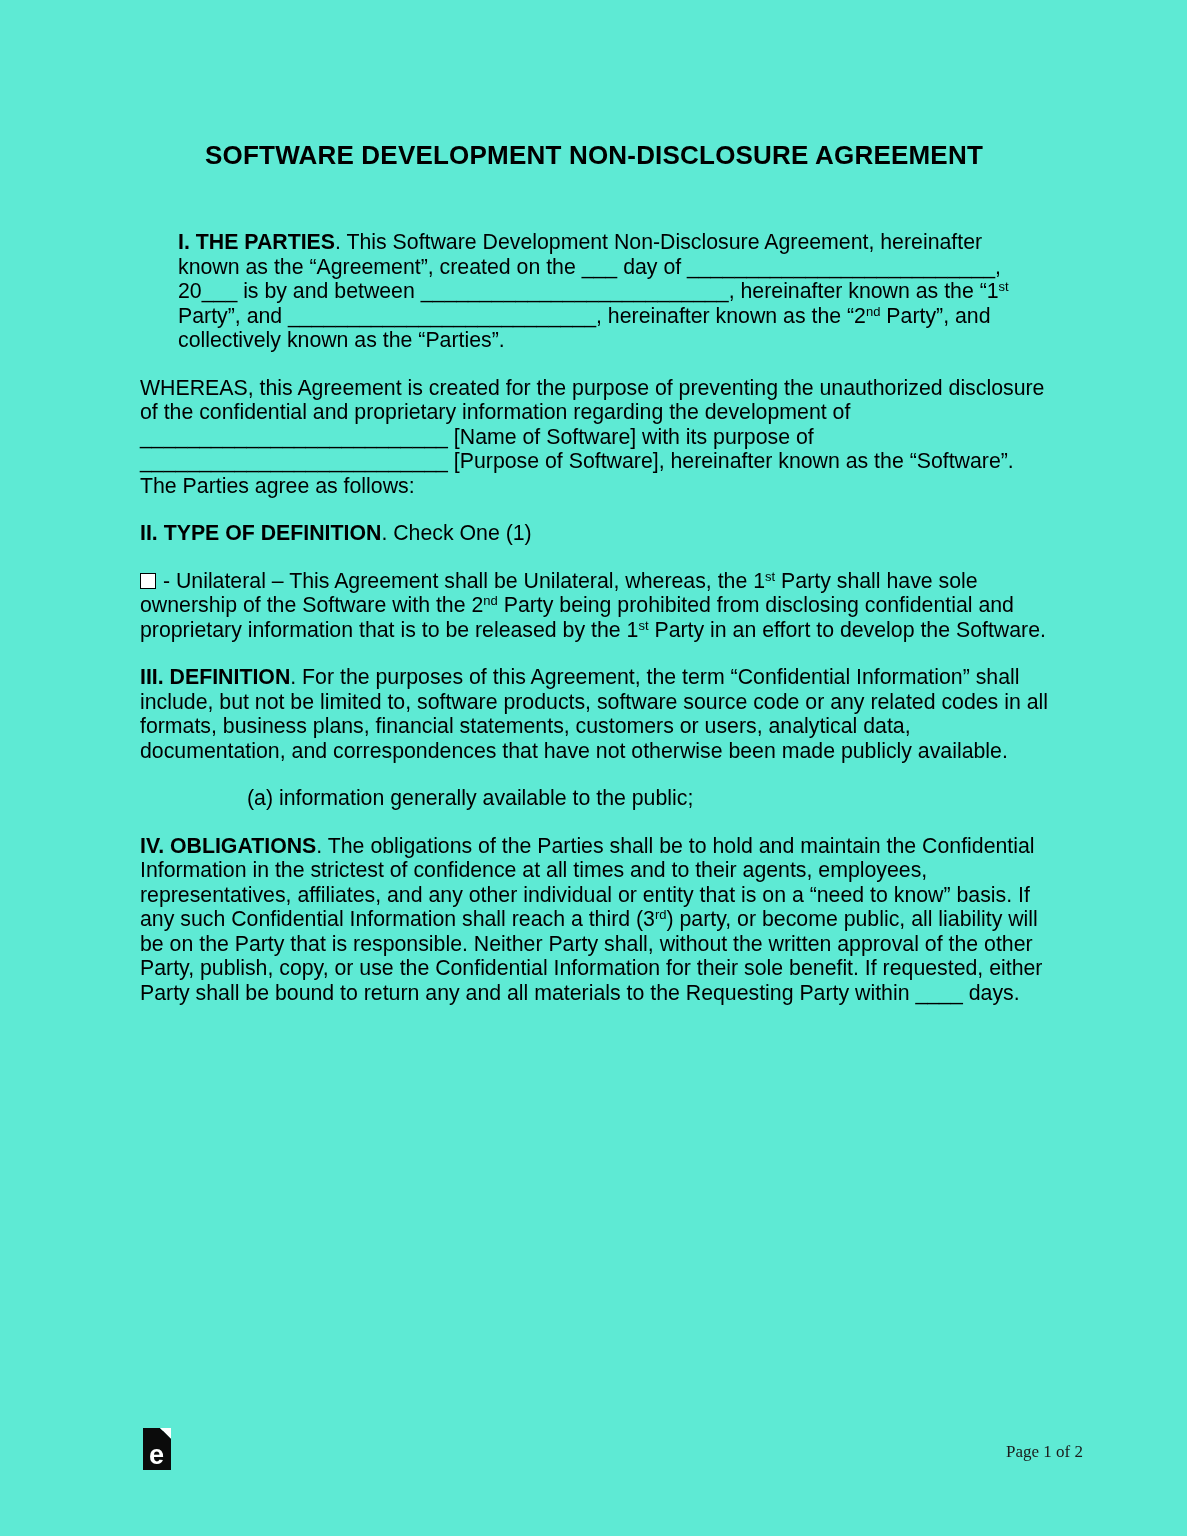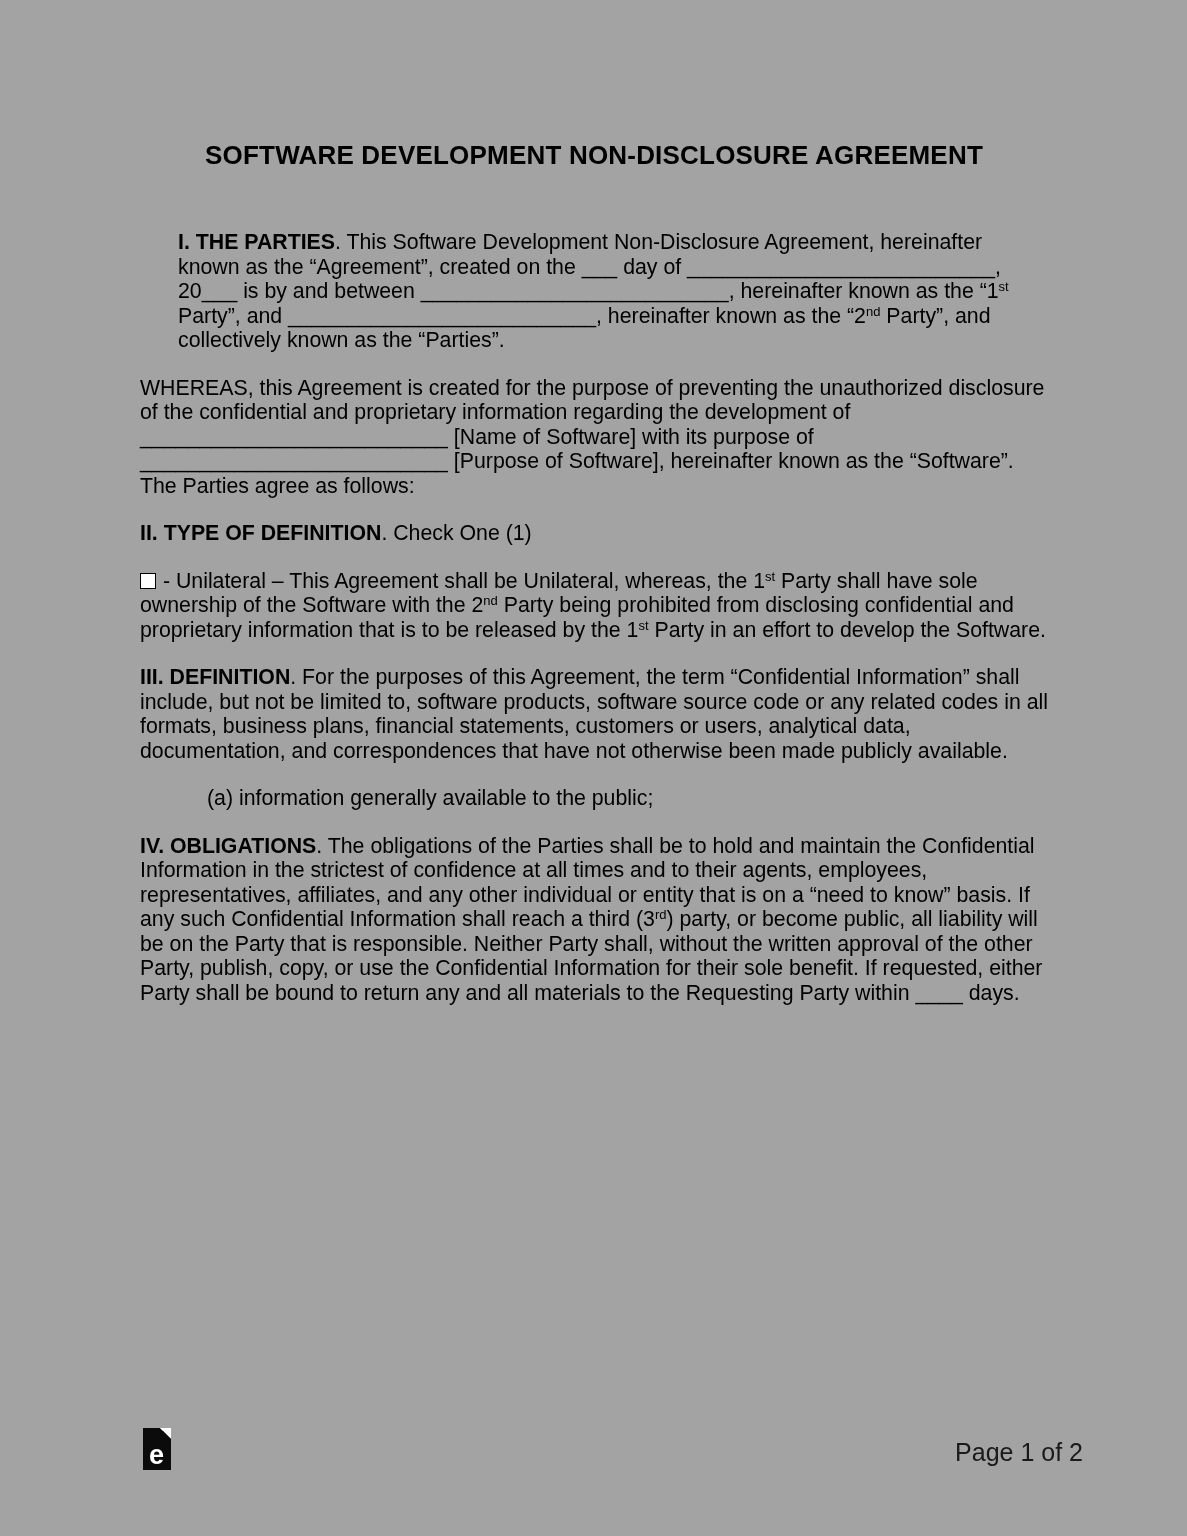--- a/index.html
+++ b/index.html
@@ -4,21 +4,21 @@
 <style>
   html, body {
     margin: 0;
     padding: 0;
     background: #ffffff;
   }
   .page {
     position: relative;
     width: 1187px;
     height: 1536px;
-    background: #a3a3a3;
+    background: #5eead4;
     font-family: "Liberation Sans", sans-serif;
     color: #000000;
     overflow: hidden;
   }
   .content {
     position: absolute;
     left: 140px;
     top: 0;
     width: 908px;
   }
@@ -33,21 +33,21 @@
   p.block {
     margin: 23px 0 0 0;
     font-size: 21.3px;
     line-height: 24.5px;
   }
   p.block.first {
     margin-top: 60px;
     margin-left: 38px;
   }
   p.block.indent {
-    margin-left: 67px;
+    margin-left: 107px;
   }
   .b { font-weight: bold; }
   .sup {
     font-size: 13px;
     vertical-align: 7px;
     line-height: 1px;
   }
   .checkbox {
     display: inline-block;
     width: 14px;
@@ -61,23 +61,24 @@
     position: absolute;
     left: 143px;
     top: 1428px;
     width: 28px;
     height: 42px;
   }
   .page-num {
     position: absolute;
     top: 1440px;
     right: 104px;
-    font-size: 25px;
+    font-size: 17px;
     line-height: 24.5px;
     color: #1a1a1a;
+    font-family: Liberation Serif, serif;
   }
 </style>
 </head>
 <body>
 
 <div class="page">
   <div class="content">
 
     <div class="doc-title">SOFTWARE DEVELOPMENT NON-DISCLOSURE AGREEMENT</div>
 

